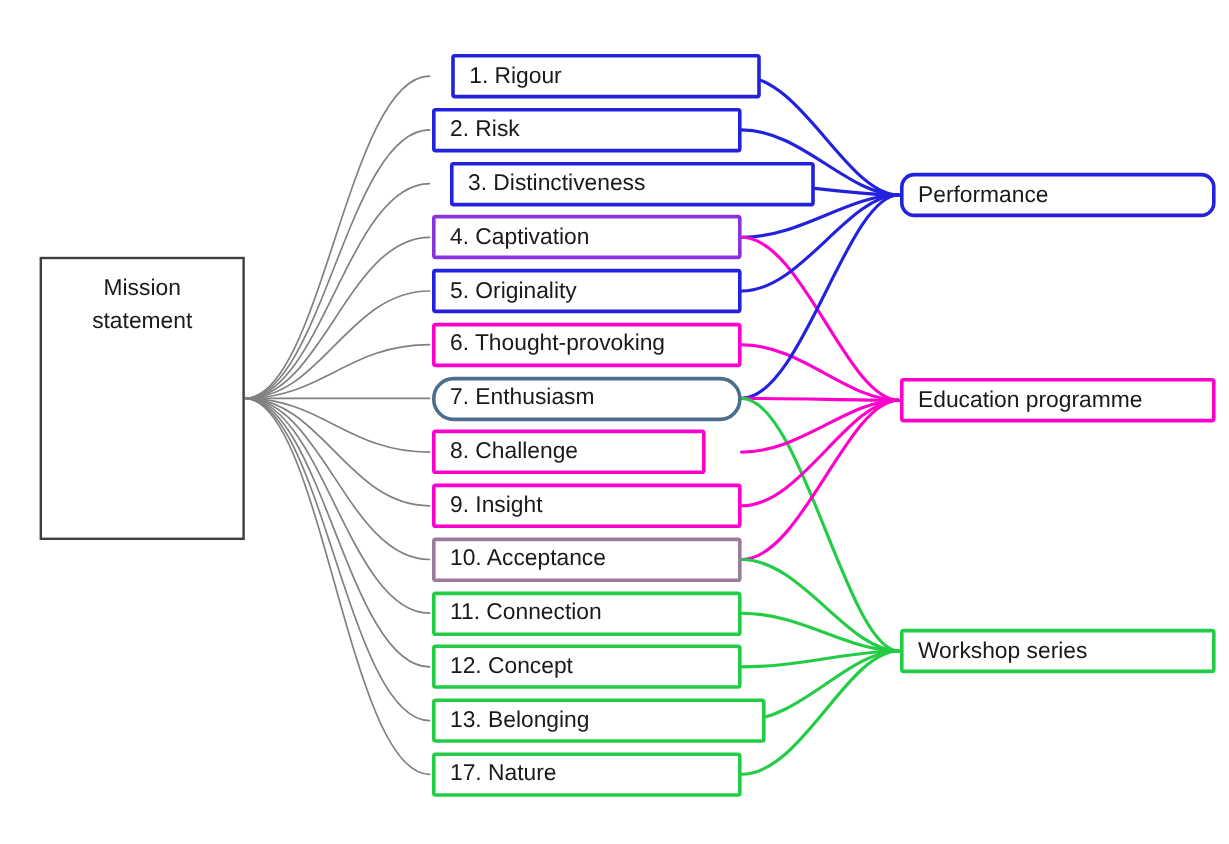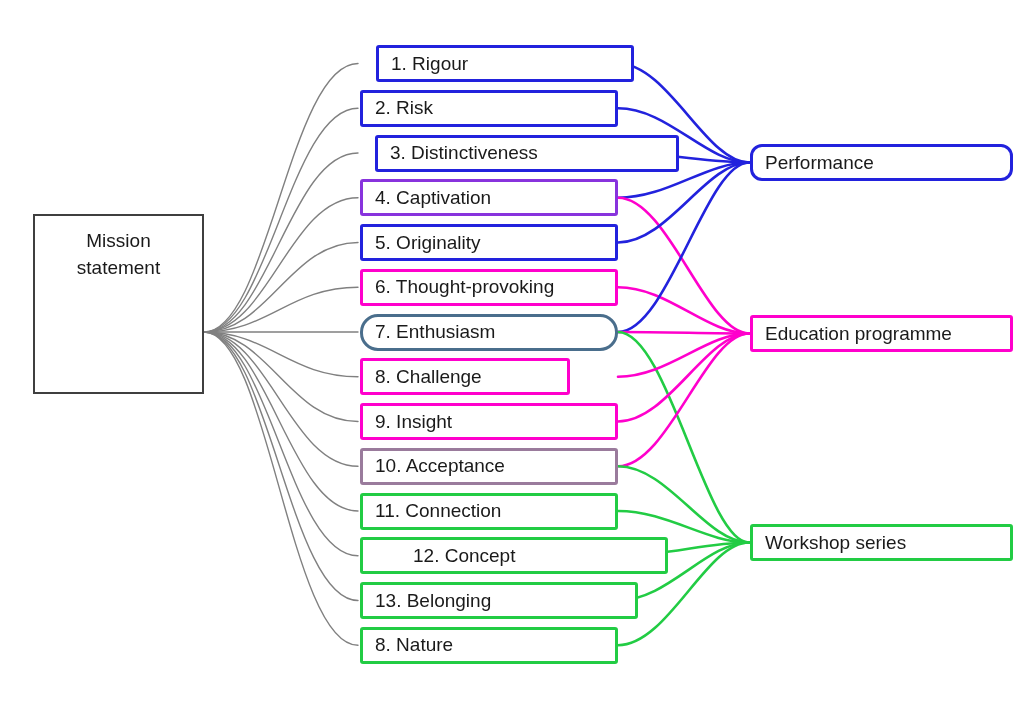--- a/index.html
+++ b/index.html
@@ -108,21 +108,21 @@
       <path d="M 618 511
              C 668 511 706 542.5 749 542.5" fill="none" stroke="#22cc44" stroke-width="2.6" stroke-linecap="round"></path>
       <path d="M 618 555.75
              C 668 555.75 706 542.5 749 542.5" fill="none" stroke="#22cc44" stroke-width="2.6" stroke-linecap="round"></path>
       <path d="M 618 600.5
              C 668 600.5 706 542.5 749 542.5" fill="none" stroke="#22cc44" stroke-width="2.6" stroke-linecap="round"></path>
       <path d="M 618 645.25
              C 668 645.25 706 542.5 749 542.5" fill="none" stroke="#22cc44" stroke-width="2.6" stroke-linecap="round"></path>
     </svg>
 
-  <div class="node mission-node" style="left:33px; top:214px; width:171px; height:180px;">
+  <div class="node mission-node" style="left:33px; top:214px; width:171px; height:236px;">
     <span class="mission-label">Mission statement</span>
   </div>
 
   <div id="values">
       <div class="node value-node" style="left: 360px; top: 45px; width: 258px; height: 37px; border-color: rgb(34, 34, 221); margin-left: 16px;">
         <span>1. Rigour</span>
       </div>
       <div class="node value-node" style="left: 360px; top: 89.75px; width: 258px; height: 37px; border-color: rgb(34, 34, 221);">
         <span>2. Risk</span>
       </div>
@@ -134,40 +134,40 @@
       </div>
       <div class="node value-node" style="left: 360px; top: 224px; width: 258px; height: 37px; border-color: rgb(34, 34, 221);">
         <span>5. Originality</span>
       </div>
       <div class="node value-node" style="left: 360px; top: 268.75px; width: 258px; height: 37px; border-color: rgb(255, 0, 204);">
         <span>6. Thought-provoking</span>
       </div>
       <div class="node value-node" style="left: 360px; top: 313.5px; width: 258px; height: 37px; border-color: rgb(74, 110, 140); border-radius: 18px;">
         <span>7. Enthusiasm</span>
       </div>
-      <div class="node value-node" style="left: 360px; top: 358.25px; width: 210px; height: 37px; border-color: rgb(255, 0, 204);">
+      <div class="node value-node" style="left: 360px; top: 358.25px; width: 228px; height: 37px; border-color: rgb(255, 0, 204);">
         <span>8. Challenge</span>
       </div>
       <div class="node value-node" style="left: 360px; top: 403px; width: 258px; height: 37px; border-color: rgb(255, 0, 204);">
         <span>9. Insight</span>
       </div>
       <div class="node value-node" style="left: 360px; top: 447.75px; width: 258px; height: 37px; border-color: rgb(154, 123, 156);">
         <span>10. Acceptance</span>
       </div>
       <div class="node value-node" style="left: 360px; top: 492.5px; width: 258px; height: 37px; border-color: rgb(34, 204, 68);">
         <span>11. Connection</span>
       </div>
-      <div class="node value-node" style="left: 360px; top: 537.25px; width: 308px; height: 37px; border-color: rgb(34, 204, 68); padding-left: 38px;">
+      <div class="node value-node" style="left: 360px; top: 537.25px; width: 258px; height: 37px; border-color: rgb(34, 204, 68);">
         <span>12. Concept</span>
       </div>
       <div class="node value-node" style="left: 360px; top: 582px; width: 278px; height: 37px; border-color: rgb(34, 204, 68);">
         <span>13. Belonging</span>
       </div>
       <div class="node value-node" style="left: 360px; top: 626.75px; width: 258px; height: 37px; border-color: rgb(34, 204, 68);">
-        <span>8. Nature</span>
+        <span>17. Nature</span>
       </div>
     </div>
   <div id="outcomes">
       <div class="node outcome-node" style="left: 750px; top: 144px; width: 263px; height: 37px; border-color: rgb(34, 34, 221); border-radius: 12px;">
         <span>Performance</span>
       </div>
       <div class="node outcome-node" style="left: 750px; top: 315px; width: 263px; height: 37px; border-color: rgb(255, 0, 204);">
         <span>Education programme</span>
       </div>
       <div class="node outcome-node" style="left: 750px; top: 524px; width: 263px; height: 37px; border-color: rgb(34, 204, 68);">

